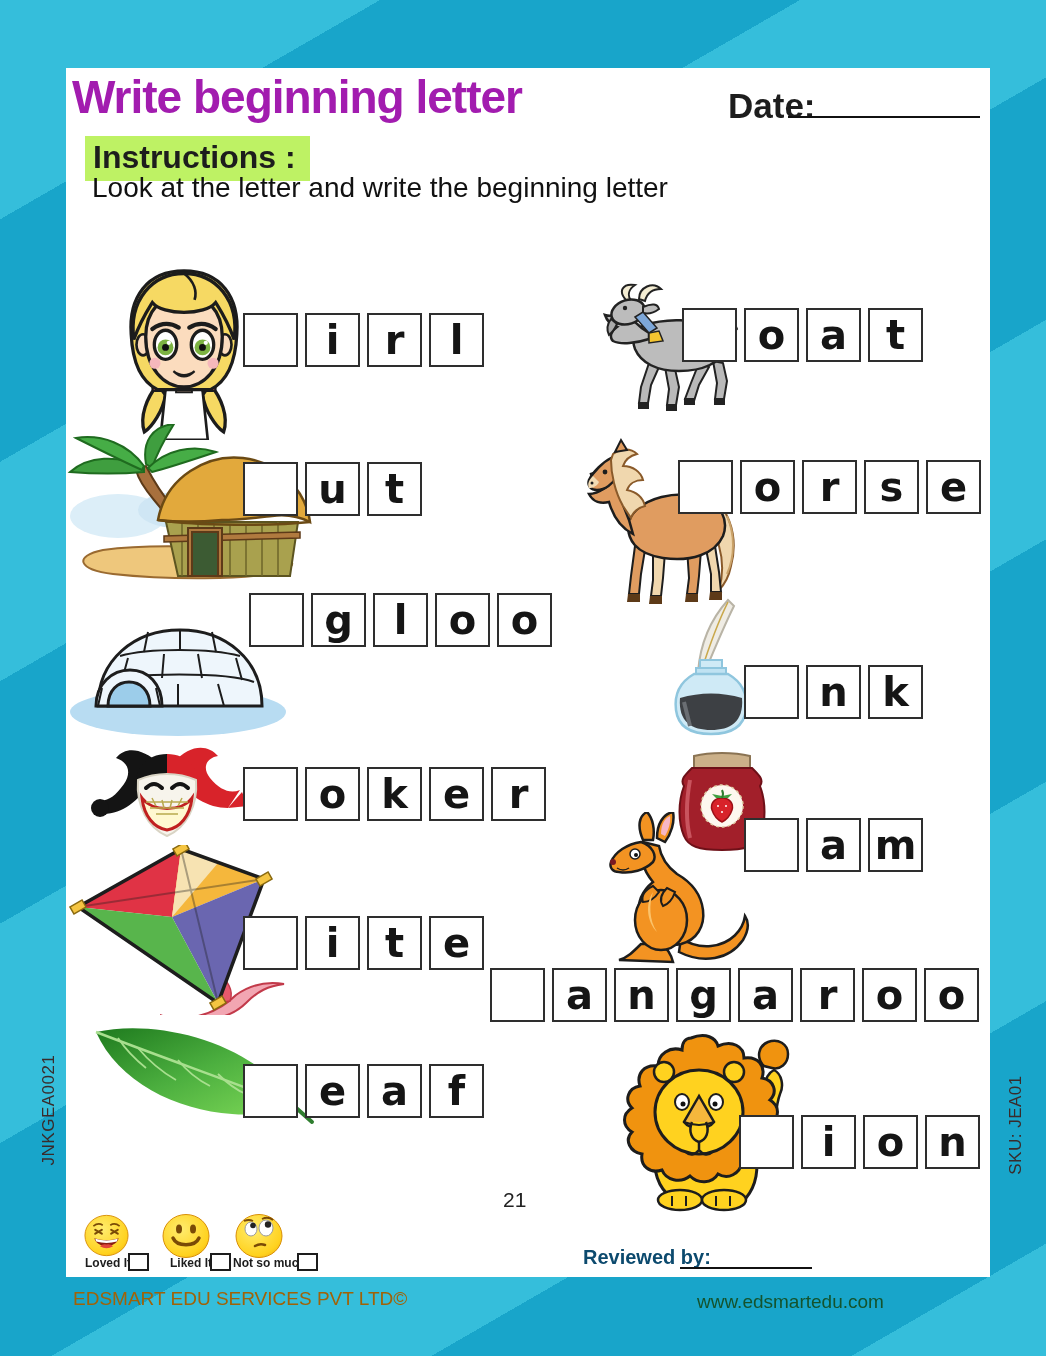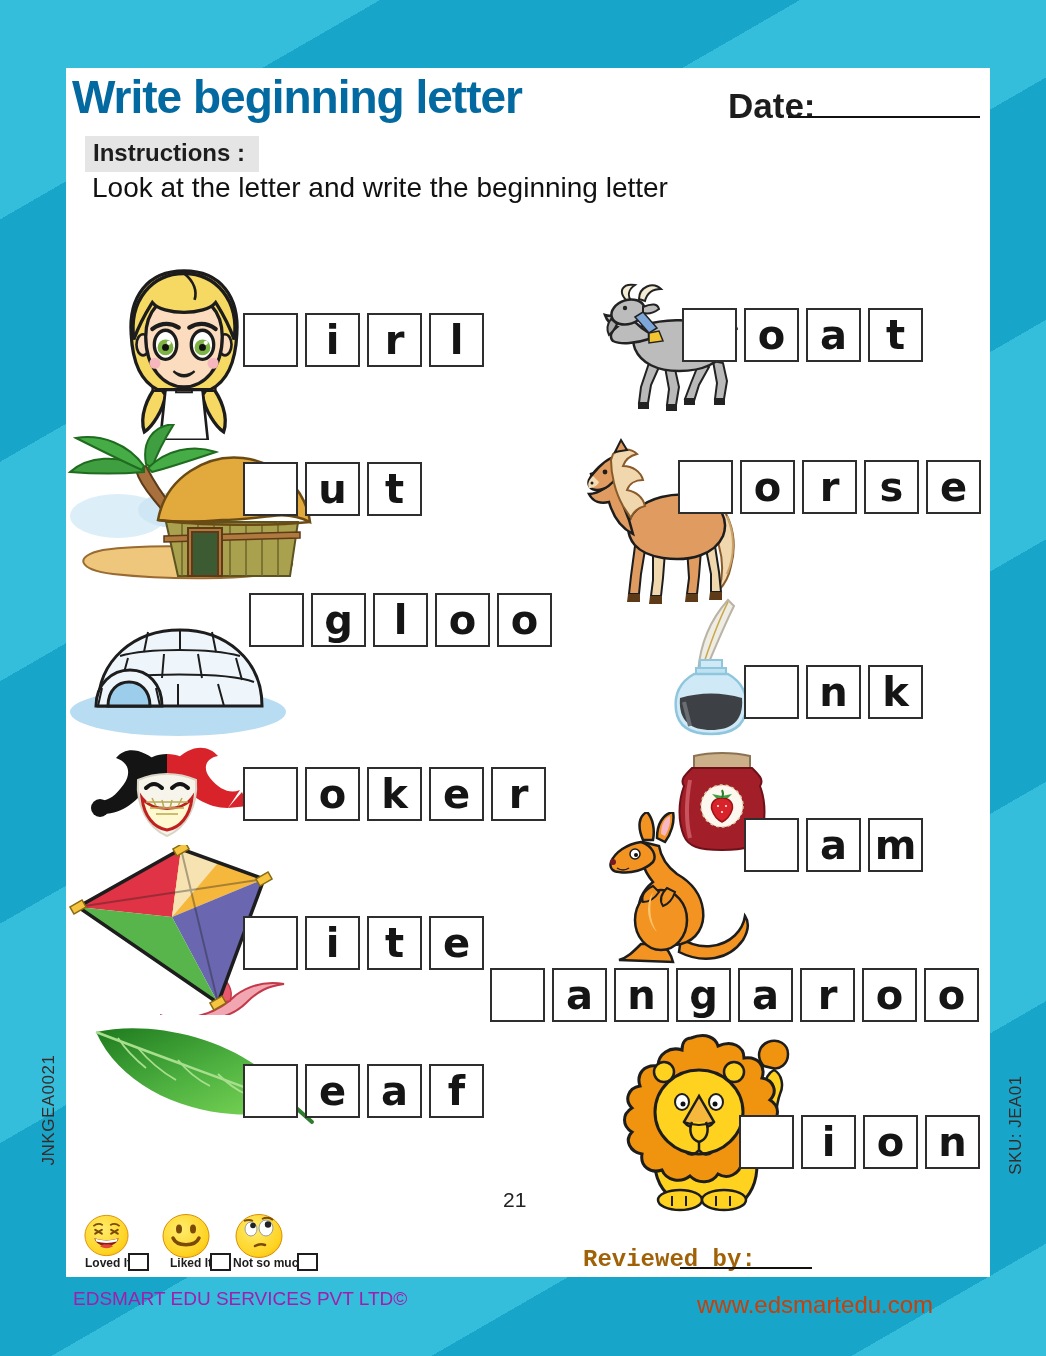--- a/index.html
+++ b/index.html
@@ -1,39 +1,39 @@
 <!DOCTYPE html>
 <html><head>
 <meta charset="utf-8">
 <style>
   html,body{margin:0;padding:0;}
   body{width:1046px;height:1356px;position:relative;overflow:hidden;
        font-family:"Liberation Sans",sans-serif;
        background:repeating-linear-gradient(150deg,#35bedb 0 190px,#18a5ca 190px 400px);}
   .page{position:absolute;left:66px;top:68px;width:924px;height:1209px;background:#fff;}
   .abs{position:absolute;}
-  .title{left:72px;top:70px;font-size:46px;font-weight:800;color:#0369a1;letter-spacing:-1px;}
+  .title{left:72px;top:70px;font-size:46px;font-weight:800;color:#a21caf;letter-spacing:-1px;}
   .date-wrap{left:728px;top:86px;font-size:35px;color:#1d1d1d;font-weight:600;}
   .date-line{left:788px;top:100px;width:192px;height:16px;border-bottom:2.5px solid #111;}
-  .instr-label{left:85px;top:136px;background:#e5e5e5;color:#1d1d1d;font-size:24px;font-weight:600;padding:3px 14px 5px 8px;}
+  .instr-label{left:85px;top:136px;background:#bef264;color:#1d1d1d;font-size:32px;font-weight:600;padding:3px 14px 5px 8px;}
   .instr-text{left:92px;top:172px;font-size:28px;color:#111;}
   .boxrow{position:absolute;display:flex;gap:7px;z-index:5;}
   .cell{width:55px;height:54px;background:#fff;border:2px solid #2e2e2e;box-sizing:border-box;
         display:flex;align-items:center;justify-content:center;
         font-family:"DejaVu Sans",sans-serif;font-weight:bold;font-size:40px;color:#151515;line-height:1;}
   .art{position:absolute;z-index:1;}
   .vtext{position:absolute;transform:translate(-50%,-50%) rotate(-90deg);white-space:nowrap;
          font-size:17px;color:#3a2b2b;letter-spacing:0.5px;}
   .pagenum{left:503px;top:1188px;font-size:21px;color:#222;}
-  .reviewed{left:583px;top:1246px;font-size:24px;color:#a16207;font-weight:600;font-family:Liberation Mono, monospace;}
+  .reviewed{left:583px;top:1246px;font-size:20px;color:#0c4a6e;font-weight:600;}
   .reviewed-line{left:680px;top:1250px;width:132px;height:17px;border-bottom:2.5px solid #111;}
   .fb-label{position:absolute;font-size:12px;font-weight:bold;color:#1d1d1d;}
   .fb-check{position:absolute;width:17px;height:14px;background:#fff;border:2px solid #1d1d1d;}
-  .footer-company{left:73px;top:1288px;font-size:19px;color:#a21caf;}
-  .footer-site{left:697px;top:1291px;font-size:24px;color:#c2410c;}
+  .footer-company{left:73px;top:1288px;font-size:19px;color:#a16207;}
+  .footer-site{left:697px;top:1291px;font-size:19px;color:#14532d;}
 </style>
 </head>
 <body>
 
 <div class="page"></div>
 
 <div class="abs title">Write beginning letter</div>
 <div class="abs date-wrap">Date:</div>
 <div class="abs date-line"></div>
 <div class="abs instr-label">Instructions :</div>

